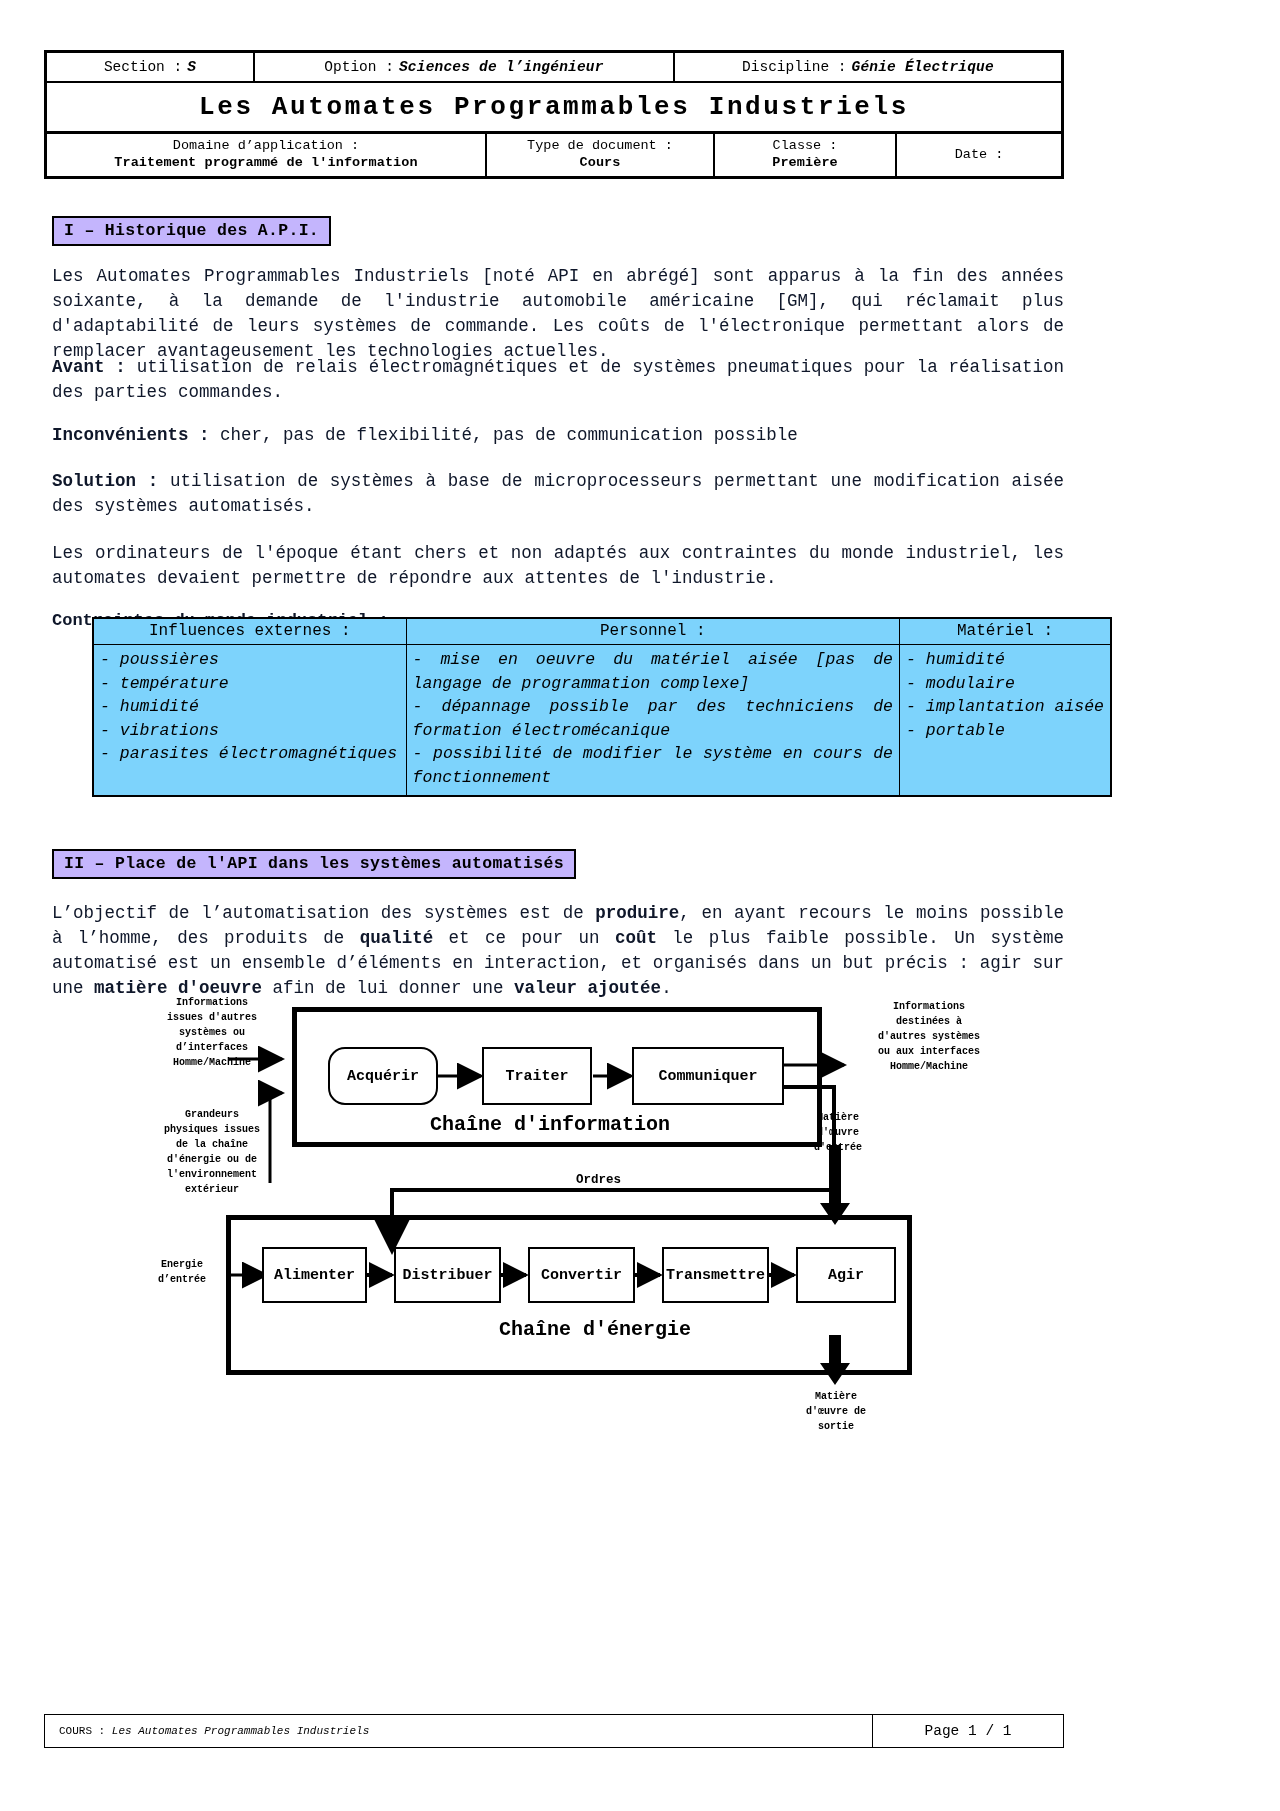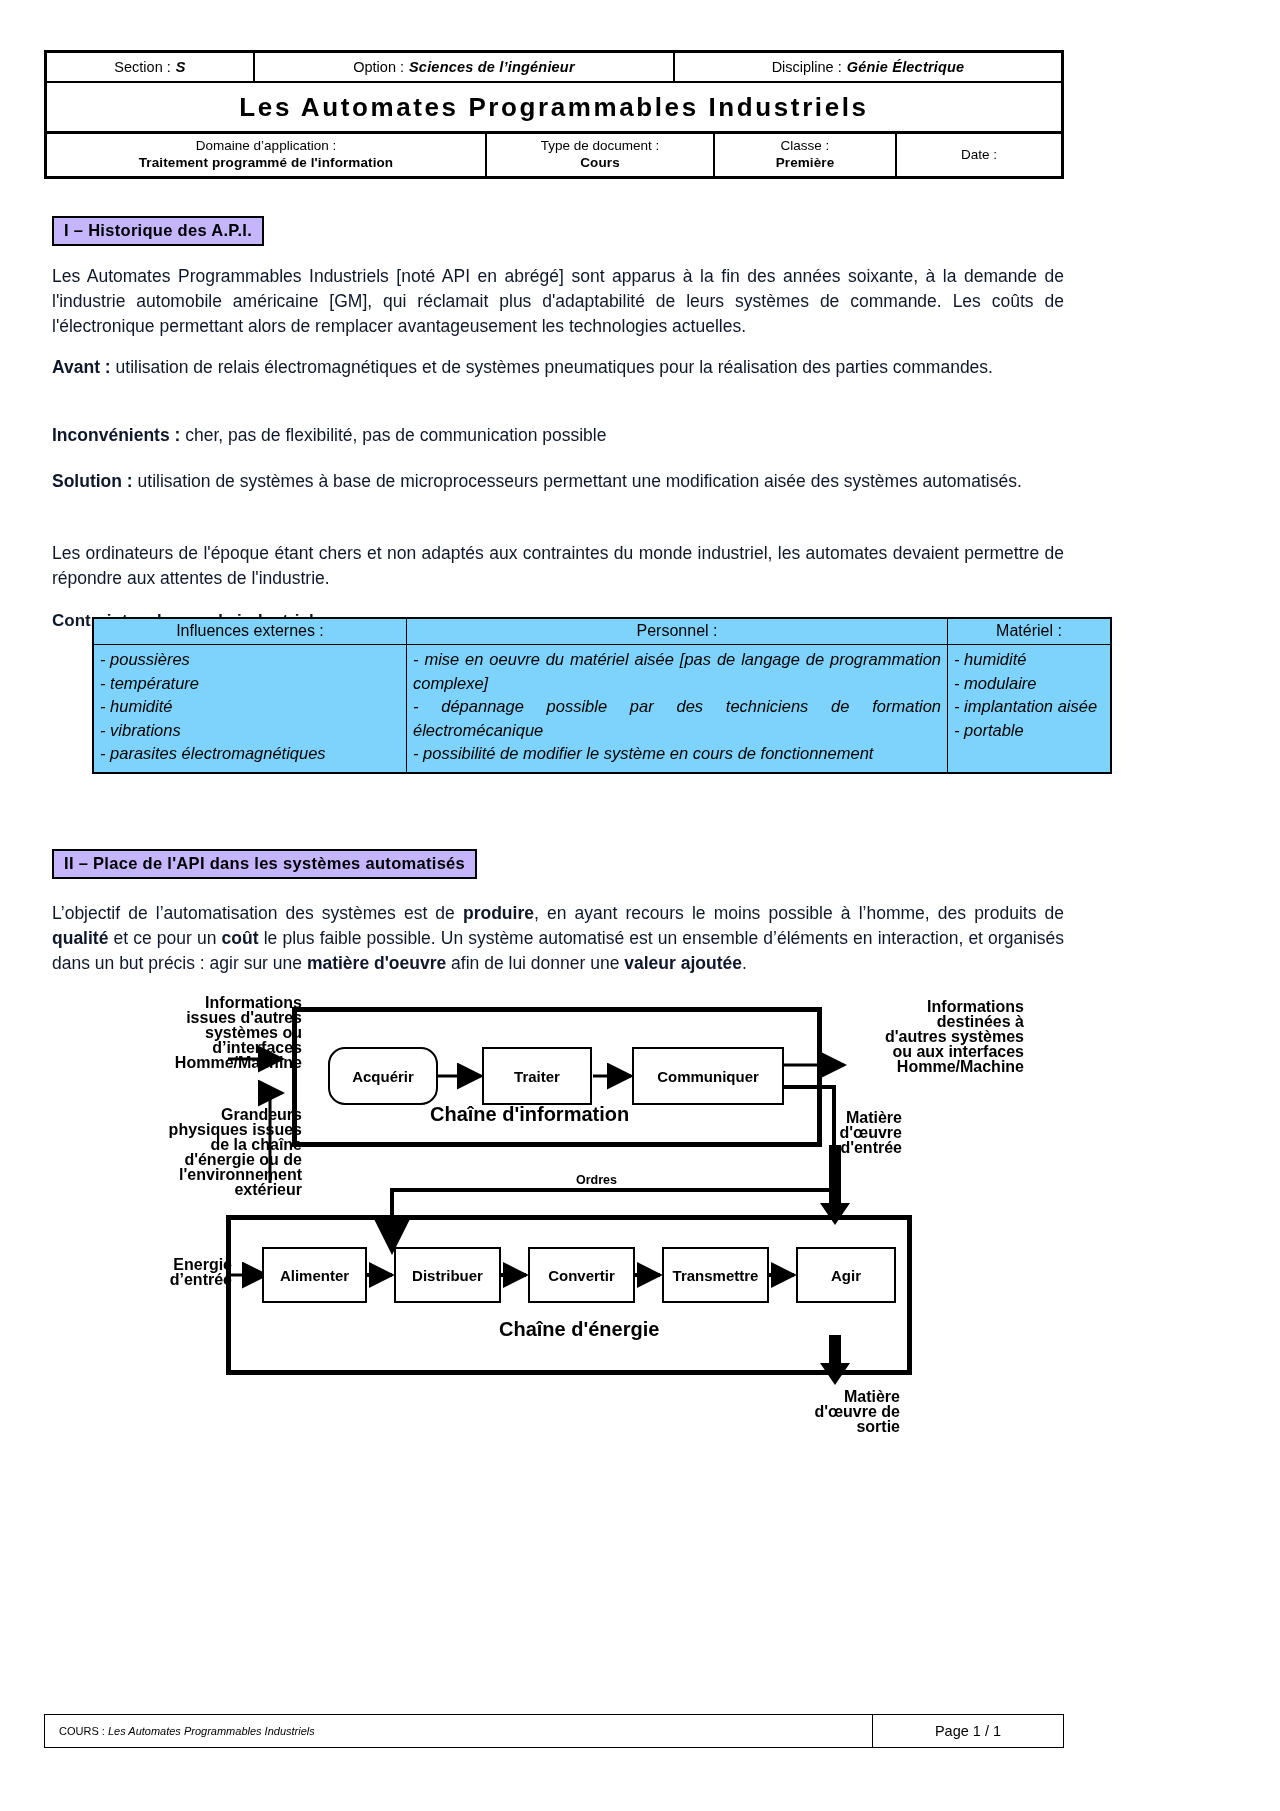--- a/index.html
+++ b/index.html
@@ -15,20 +15,21 @@
     position: relative;
     overflow: hidden;
   }
   .page {
     position: absolute;
     left: 0; top: 0;
     width: 1087px;
     height: 1811px;
     box-sizing: border-box;
     padding: 6px;
+    font-family: Liberation Mono, monospace;
   }
 
   
   .header-frame {
     position: absolute;
     left: 44px;
     top: 50px;
     width: 1020px;
     border: 3px solid #000;
     box-sizing: border-box;
@@ -160,23 +161,23 @@
   .diagram {
     position: absolute;
     left: 44px;
     top: 985px;
     width: 1020px;
     height: 460px;
   }
   .dlabel {
     position: absolute;
     font-weight: bold;
-    font-size: 16px;
+    font-size: 10px;
     line-height: 15px;
-    text-align: right;
+    text-align: center;
     white-space: pre-line;
   }
   .dbox {
     position: absolute;
     border: 2.5px solid #000;
     background: #fff;
     display: flex;
     align-items: center;
     justify-content: center;
     font-weight: bold;
@@ -373,21 +374,21 @@
 
       <path d="M785,350 L797,350 L797,378 L806,378 L791,400 L776,378 L785,378 Z" fill="#000"></path>
 
       <polyline points="180,290 180,290" fill="none" stroke="#000" stroke-width="0"></polyline>
     </svg>
 
     <div class="chain-frame" style="left:248px; top:22px; width:530px; height:140px;"></div>
 
     <div class="chain-frame" style="left:182px; top:230px; width:686px; height:160px;"></div>
 
-    <div class="chain-title" style="left:386px; top:118px;">Chaîne d'information</div>
+    <div class="chain-title" style="left:386px; top:128px;">Chaîne d'information</div>
 
     <div class="chain-title" style="left:455px; top:333px;">Chaîne d'énergie</div>
 
     <div class="dbox" style="left:284px; top:62px; width:110px; height:58px;border-radius:17px;">Acquérir</div>
     <div class="dbox" style="left:438px; top:62px; width:110px; height:58px;">Traiter</div>
     <div class="dbox" style="left:588px; top:62px; width:152px; height:58px;">Communiquer</div>
 
     <div class="dbox" style="left:218px; top:262px; width:105px; height:56px;">Alimenter</div>
     <div class="dbox" style="left:350px; top:262px; width:107px; height:56px;">Distribuer</div>
     <div class="dbox" style="left:484px; top:262px; width:107px; height:56px;">Convertir</div>

